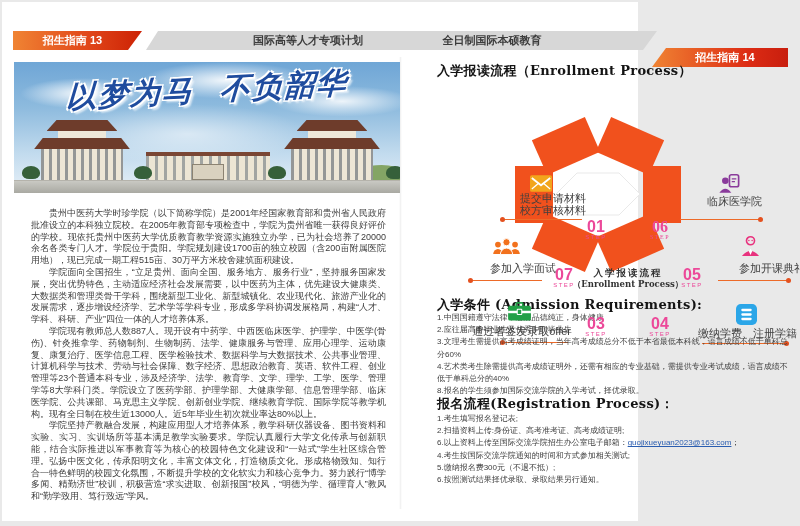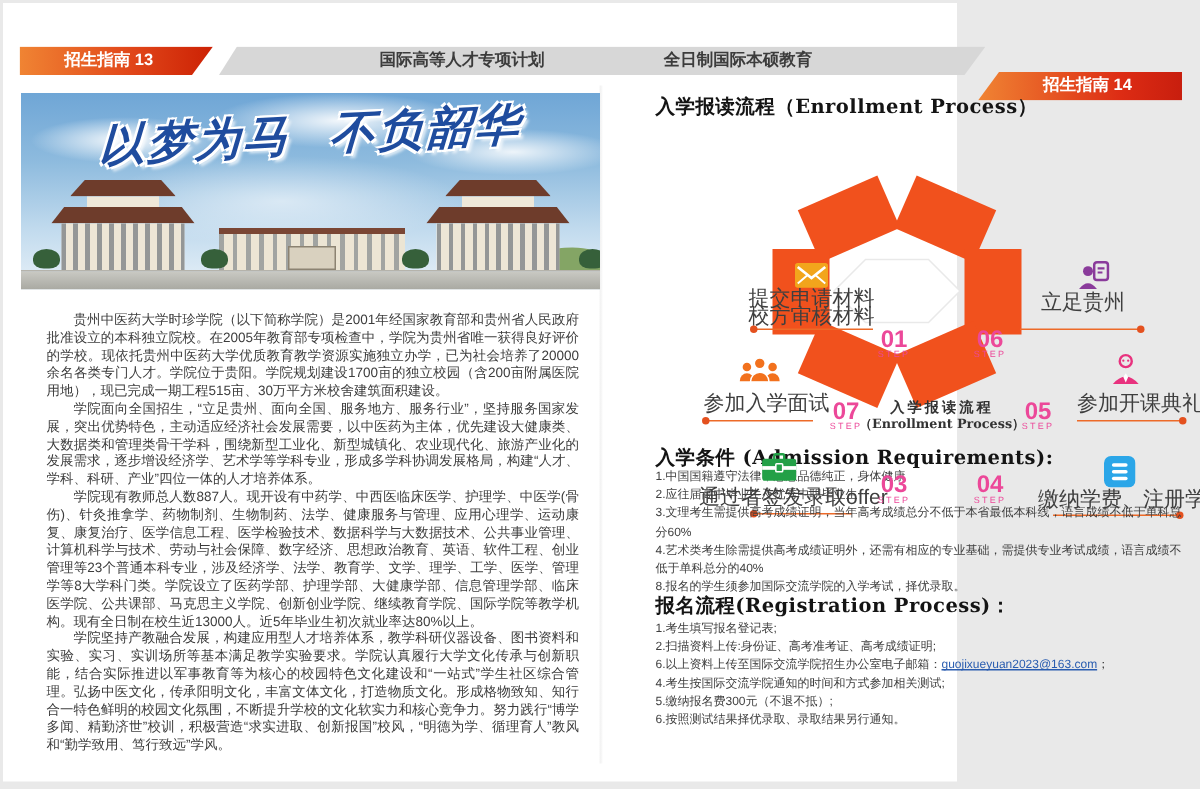--- a/index.html
+++ b/index.html
@@ -70,30 +70,30 @@
   .rlist { position:absolute; left:37px; width:354px; font-size:8px; line-height:12.2px; color:#3e3e3e; }
   .l-admission { top:310px; } .l-registration { top:411px; }
   .email-link { color:#2a5db0; }
 
   
   .diagram { position:absolute; left:30px; top:84px; width:360px; height:228px; }
   .step-badge { position:absolute; width:46px; transform:translate(-50%,-50%); text-align:center;
            color:#ec4899; z-index:3; }
   .step-badge .num { font-size:16px; font-weight:bold; line-height:15px; }
   .step-badge .stp { font-size:6px; letter-spacing:1.5px; line-height:7px; }
-  .sb-01 { left:166px; top:144px; } .sb-06 { left:230px; top:144px; }
+  .sb-01 { left:166px; top:144px; } .sb-06 { left:230px; top:144px;font-family:Liberation Serif, serif; }
   .sb-02 { left:134px; top:192px; } .sb-05 { left:262px; top:192px; }
   .sb-03 { left:166px; top:241px; } .sb-04 { left:230px; top:241px; }
   .hex-center-label { position:absolute; left:198px; top:192px; width:130px; transform:translate(-50%,-50%);
            text-align:center; z-index:3; font-family:"DejaVu Serif","Liberation Serif",serif;
            font-weight:bold; color:#333; }
   .hex-center-label .cl1 { font-size:9.5px; letter-spacing:2px; line-height:12px; }
   .hex-center-label .cl2 { font-size:8.5px; line-height:11px; }
   .co-icon { position:absolute; z-index:2; }
-  .co-cap { position:absolute; text-align:center; font-size:14px; line-height:11.5px; color:#3f3f3f; white-space:nowrap; }
+  .co-cap { position:absolute; text-align:right; font-size:11px; line-height:11.5px; color:#3f3f3f; white-space:nowrap; }
   .co-line { position:absolute; height:1px; background:#ed6a28; }
   .co-dot { position:absolute; width:5px; height:5px; border-radius:50%; background:#e4511f; }
 
   .i1 { left:100px; top:89px; } .cap1 { left:66px; top:107px; width:90px; }
   .ln1 { left:72px; top:133px; width:80px; } .dt1 { left:70px; top:131px; }
   .i6 { left:288px; top:87px; } .cap6 { left:252px; top:110px; width:80px; }
   .ln6 { left:250px; top:133px; width:80px; } .dt6 { left:328px; top:131px; }
   .i2 { left:62px; top:151px; } .cap2 { left:36px; top:177px; width:90px; }
   .ln2 { left:40px; top:194px; width:72px; } .dt2 { left:38px; top:192px; }
   .i5 { left:310px; top:149px; } .cap5 { left:285px; top:177px; width:90px; }
@@ -218,21 +218,21 @@
       
       <span class="co-icon i6">
         <svg width="22" height="21" viewBox="0 0 24 22">
             <rect x="12.5" y="1.5" width="10" height="13" rx="2" fill="none" stroke="#8a3b9b" stroke-width="1.8"></rect>
             <path d="M15 6 L20 6 M15 9 L18.5 9" stroke="#8a3b9b" stroke-width="1.5"></path>
             <circle cx="8" cy="8" r="3.6" fill="#8a3b9b"></circle>
             <path d="M1.5 21 Q8 12.5 14.5 21 Z" fill="#8a3b9b"></path>
           </svg>
       </span>
       <div class="co-cap cap6">
-        <div>立足贵州</div>
+        <div>临床医学院</div>
       </div>
       <div class="co-line ln6"></div>
       <div class="co-dot dt6"></div>
 
       
       <span class="co-icon i2">
         <svg width="29" height="19" viewBox="0 0 30 20">
             <circle cx="6" cy="8" r="3" fill="#f2711d"></circle>
             <path d="M1 18 a5 5.5 0 0 1 10 0 Z" fill="#f2711d"></path>
             <circle cx="24" cy="8" r="3" fill="#f2711d"></circle>

